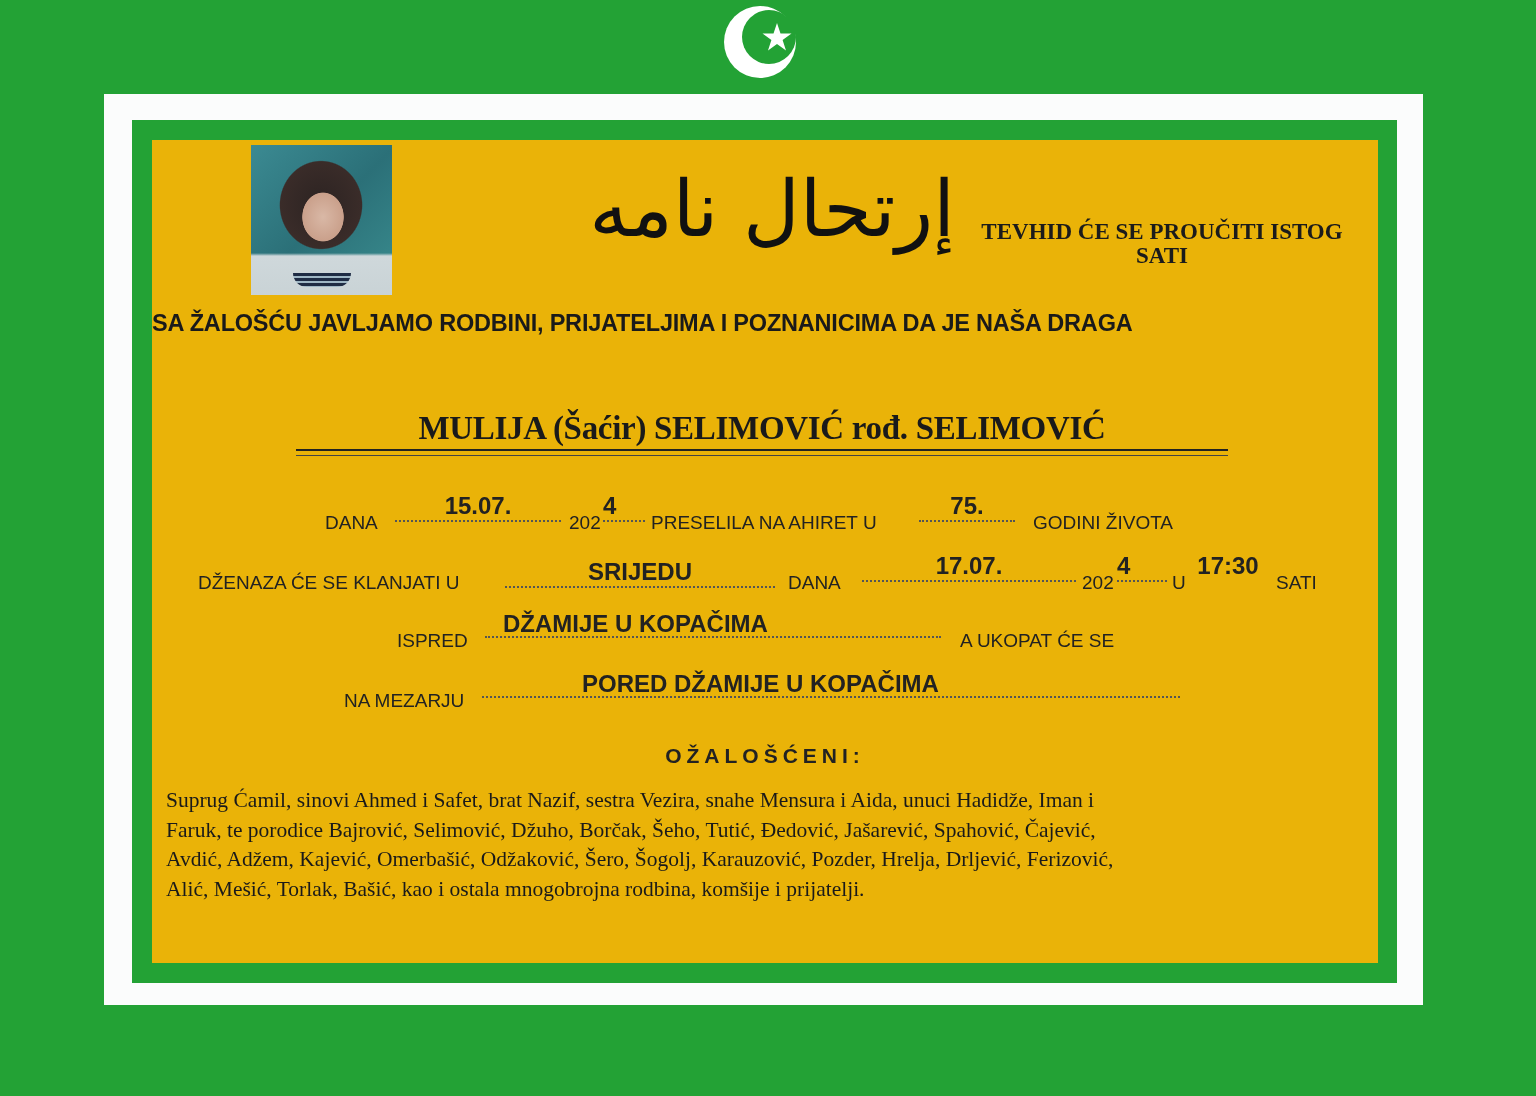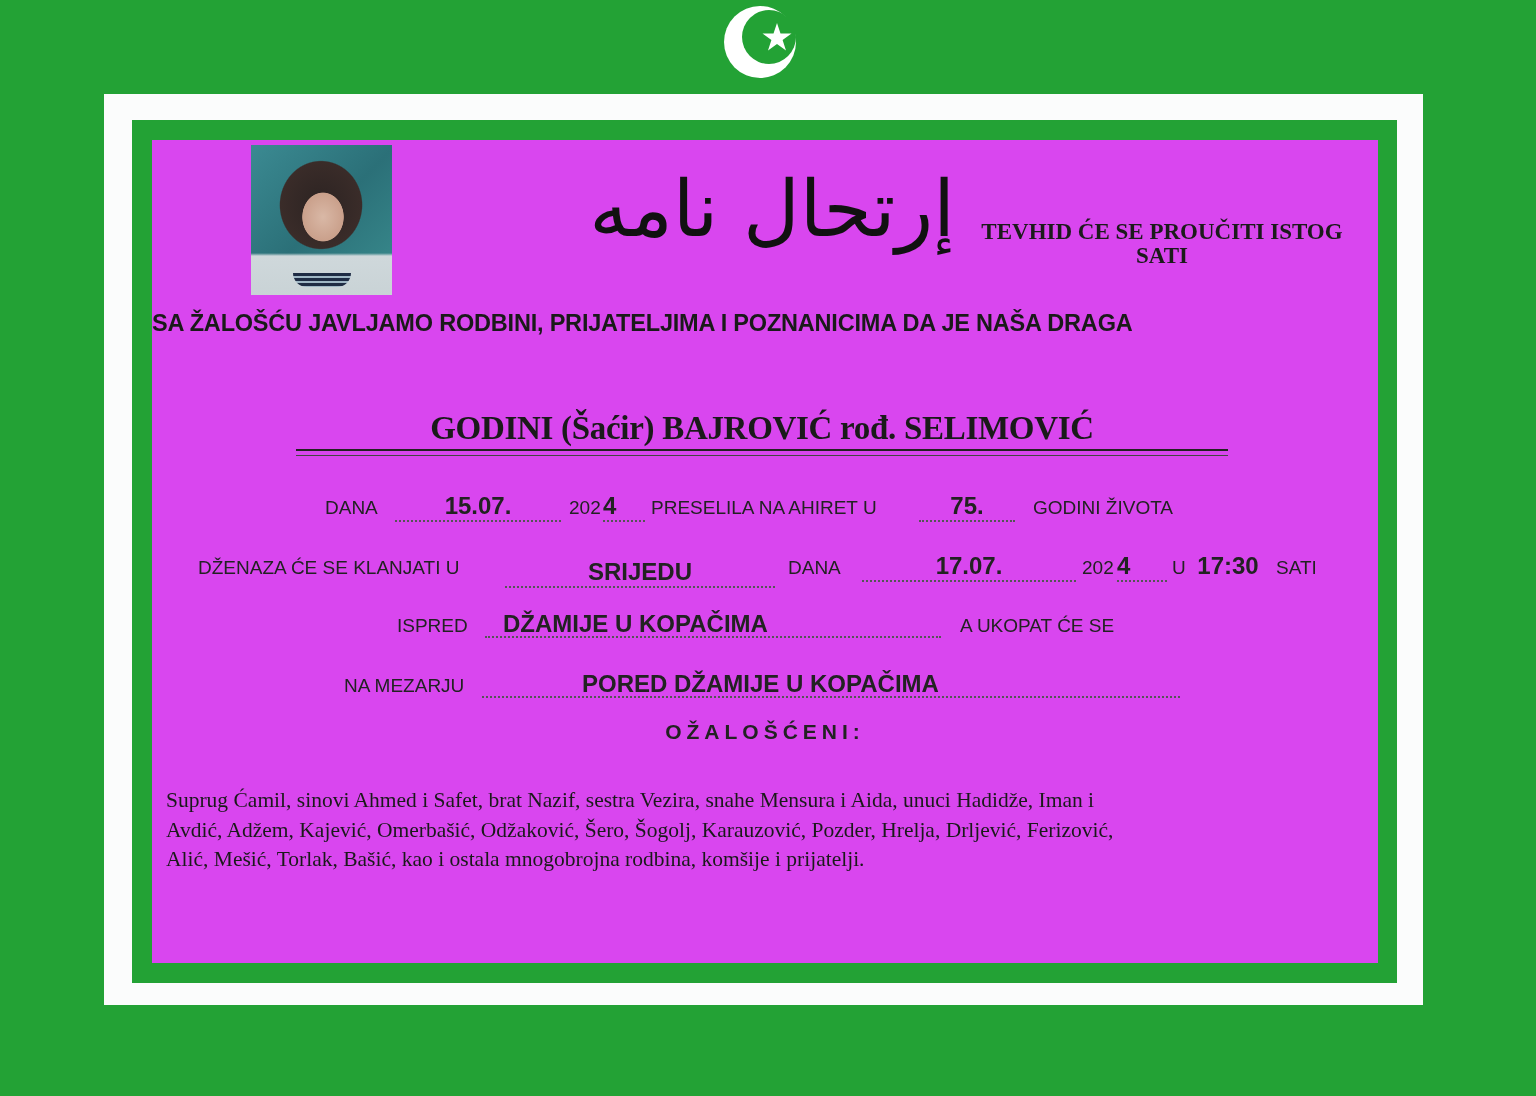--- a/index.html
+++ b/index.html
@@ -6,21 +6,21 @@
     body {
       width: 1536px; height: 1096px; overflow: hidden;
       background: #23a235;
       position: relative;
       font-family: "Liberation Sans", sans-serif;
       color: #1a1a1a;
     }
     .emblem { position: absolute; left: 722px; top: 4px; width: 80px; height: 76px; }
     .outer-white { position: absolute; left: 104px; top: 94px; width: 1319px; height: 911px; background: #fbfcfc; }
     .inner-green { position: absolute; left: 132px; top: 120px; width: 1265px; height: 863px; background: #23a235; }
-    .card { position: absolute; left: 152px; top: 140px; width: 1226px; height: 823px; background: #d946ef; }
+    .card { position: absolute; left: 152px; top: 140px; width: 1226px; height: 823px; background: #eab308; }
 
     .photo {
       position: absolute; left: 99px; top: 5px; width: 141px; height: 150px;
       background:
         radial-gradient(ellipse 34px 40px at 72px 72px, #d9b8a6 0%, #caa08b 60%, rgba(0,0,0,0) 62%),
         radial-gradient(ellipse 58px 62px at 70px 60px, #2c2322 0%, #3a2c29 70%, rgba(0,0,0,0) 72%),
         linear-gradient(180deg, rgba(0,0,0,0) 0%, rgba(0,0,0,0) 72%, #cfd8db 74%, #c9d3d6 100%),
         linear-gradient(135deg, #3b8a92 0%, #2b7078 50%, #3a8d8f 100%);
     }
     .photo .collar {
@@ -41,29 +41,29 @@
       position: absolute; left: 0; top: 170px; width: 1226px; text-align: left;
       font-weight: bold; font-size: 23.5px; letter-spacing: -0.2px;
     }
     .name {
       position: absolute; left: 144px; top: 270px; width: 932px; text-align: center;
       font-family: "Liberation Serif", serif; font-weight: bold; font-size: 33px; letter-spacing: -0.3px;
     }
     .name-rule { position: absolute; left: 144px; top: 309px; width: 932px; height: 7px; border-top: 2px solid #222; border-bottom: 1px solid #444; box-sizing: border-box; }
 
     .row { position: absolute; left: 0; width: 1226px; font-size: 19px; white-space: nowrap; }
-    .lbl { position: absolute; top: 1px; color: #222; text-align: right; }
+    .lbl { position: absolute; top: 16px; color: #222; text-align: right; }
     .fill {
       position: absolute; top: 0; height: 24px;
       border-bottom: 2px dotted #555;
       font-weight: bold; font-size: 24px; text-align: center; line-height: 20px; color: #222;
     }
 
     .mourners-title {
-      position: absolute; left: 0; top: 580px; width: 1226px; text-align: center;
+      position: absolute; left: 0; top: 604px; width: 1226px; text-align: center;
       font-weight: bold; font-size: 21px; letter-spacing: 5px; color: #222;
     }
     .mourners {
       position: absolute; left: 14px; top: 646px; width: 1180px;
       font-family: "Liberation Serif", serif; font-size: 21.5px; line-height: 29.5px; color: #1a1a1a;
     }
     .mourners span { display: block; white-space: nowrap; }
   </style>
 </head>
 <body>
@@ -91,21 +91,21 @@
 
   <div class="arabic">إرتحال نامه</div>
 
   <div class="tevhid">
     <div>TEVHID ĆE SE PROUČITI ISTOG</div>
     <div>SATI</div>
   </div>
 
   <div class="intro">SA ŽALOŠĆU JAVLJAMO RODBINI, PRIJATELJIMA I POZNANICIMA DA JE NAŠA DRAGA</div>
 
-  <div class="name">GODINI (Šaćir) BAJROVIĆ rođ. SELIMOVIĆ</div>
+  <div class="name">MULIJA (Šaćir) SELIMOVIĆ rođ. SELIMOVIĆ</div>
   <div class="name-rule"></div>
 
   <div class="row" style="top:356px;">
     <span class="lbl" style="left:173px;">DANA</span>
     <span class="fill" style="left:243px;width:166px;">15.07.</span>
     <span class="lbl" style="left:417px;">202</span>
     <span class="fill" style="left:451px;width:42px;text-align:left;">4</span>
     <span class="lbl" style="left:499px;">PRESELILA NA AHIRET U</span>
     <span class="fill" style="left:767px;width:96px;">75.</span>
     <span class="lbl" style="left:881px;">GODINI ŽIVOTA</span>
@@ -131,16 +131,17 @@
 
   <div class="row" style="top:534px;">
     <span class="lbl" style="left:192px;">NA MEZARJU</span>
     <span class="fill" style="left:330px;width:698px;text-align:left;padding-left:100px;box-sizing:border-box;">PORED DŽAMIJE U KOPAČIMA</span>
   </div>
 
   <div class="mourners-title">OŽALOŠĆENI:</div>
 
   <div class="mourners">
     <span>Suprug Ćamil, sinovi Ahmed i Safet, brat Nazif, sestra Vezira, snahe Mensura i Aida, unuci Hadidže, Iman i</span>
+    <span>Faruk, te porodice Bajrović, Selimović, Džuho, Borčak, Šeho, Tutić, Đedović, Jašarević, Spahović, Čajević,</span>
     <span>Avdić, Adžem, Kajević, Omerbašić, Odžaković, Šero, Šogolj, Karauzović, Pozder, Hrelja, Drljević, Ferizović,</span>
     <span>Alić, Mešić, Torlak, Bašić, kao i ostala mnogobrojna rodbina, komšije i prijatelji.</span>
   </div>
 </div>
 
 </body></html>

